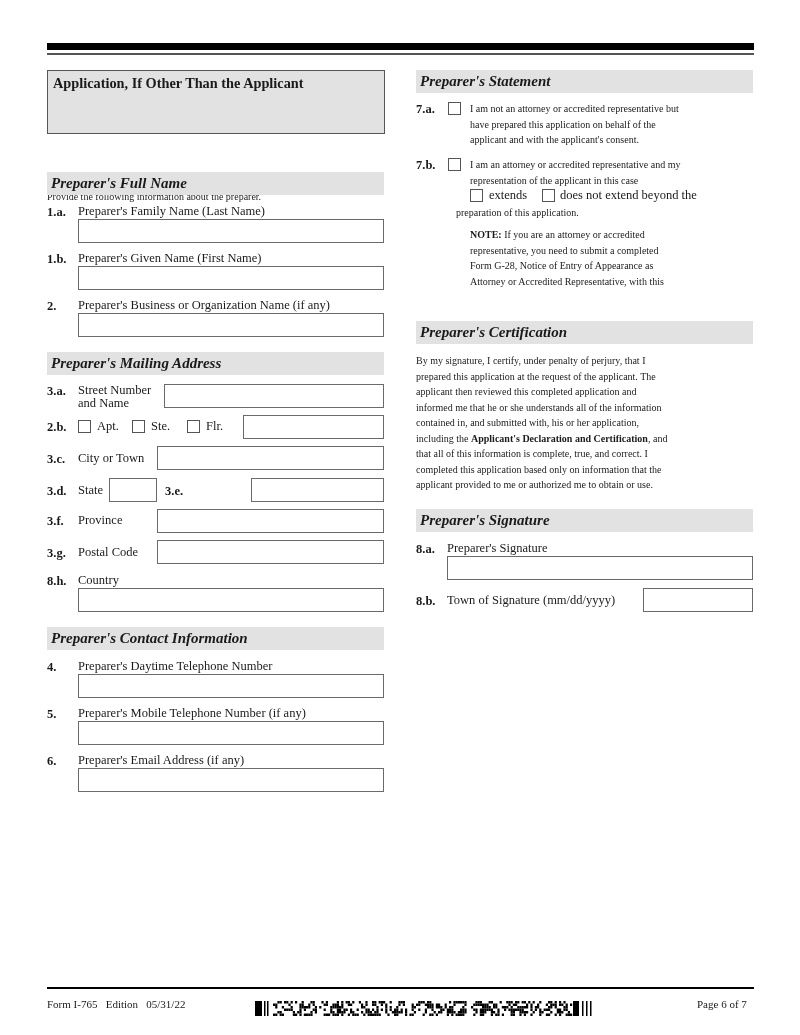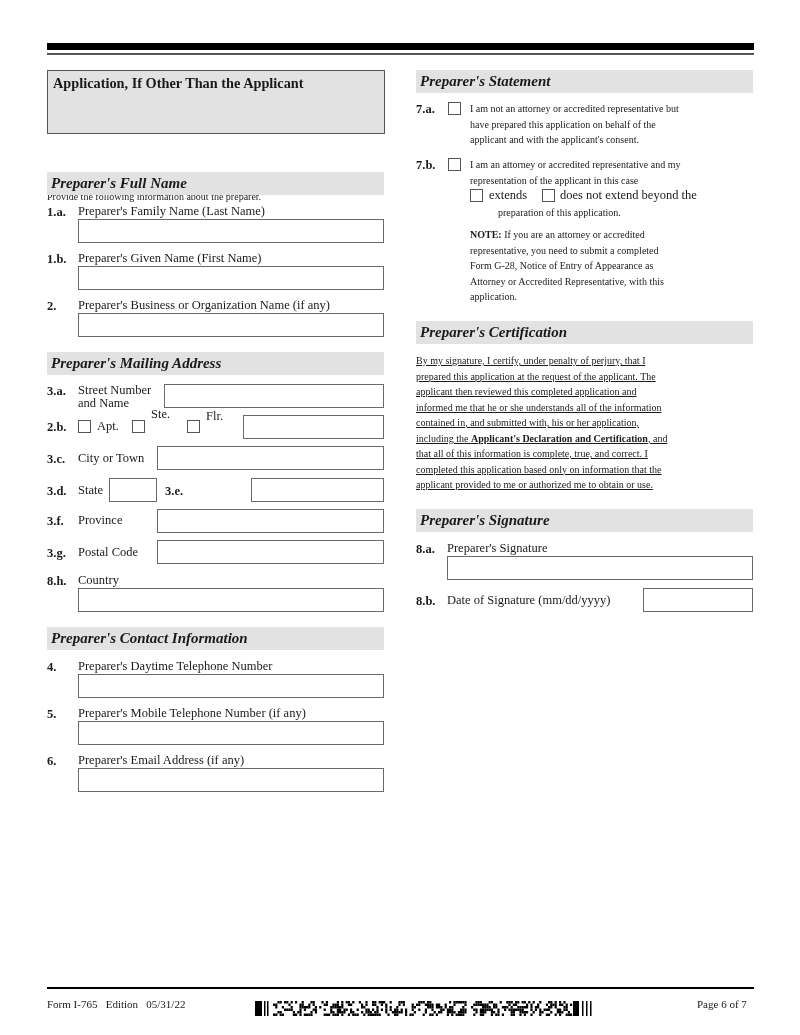--- a/index.html
+++ b/index.html
@@ -63,23 +63,23 @@
 <div class="lbl" style="left:78px;top:384px;">
   <div>Street Number</div>
   <div>and Name</div>
 </div>
 <input class="field" style="left: 164px; top: 384px; width: 220px;" value="">
 
 <div class="num" style="left:47px;top:420px;">2.b.</div>
 <div class="chk" style="left:78px;top:420px;"></div>
 <div class="lbl" style="left:97px;top:420px;">Apt.</div>
 <div class="chk" style="left:132px;top:420px;"></div>
-<div class="lbl" style="left:151px;top:408px;">Ste.</div>
+<div class="lbl" style="left:151px;top:420px;">Ste.</div>
 <div class="chk" style="left:187px;top:420px;"></div>
-<div class="lbl" style="left:206px;top:410px;">Flr.</div>
+<div class="lbl" style="left:206px;top:420px;">Flr.</div>
 <input class="field" style="left: 243px; top: 415px; width: 141px;" value="">
 
 <div class="num" style="left:47px;top:452px;">3.c.</div>
 <div class="lbl" style="left:78px;top:452px;">City or Town</div>
 <input class="field" style="left: 157px; top: 446px; width: 227px;" value="">
 
 <div class="num" style="left:47px;top:484px;">3.d.</div>
 <div class="lbl" style="left:78px;top:484px;">State</div>
 <input class="field" style="left: 109px; top: 478px; width: 48px;" value="">
 <div class="num" style="left:165px;top:484px;">3.e.</div>
@@ -125,52 +125,51 @@
 <div class="num" style="left:416px;top:158px;">7.b.</div>
 <div class="chk" style="left:448px;top:158px;"></div>
 <div class="para" style="left:470px;top:157px;">
   <div>I am an attorney or accredited representative and my</div>
   <div>representation of the applicant in this case</div>
 </div>
 <div class="chk" style="left:470px;top:189px;"></div>
 <div class="lbl" style="left:489px;top:189px;">extends</div>
 <div class="chk" style="left:542px;top:189px;"></div>
 <div class="lbl" style="left:560px;top:189px;text-align:right;">does not extend beyond the</div>
-<div class="para" style="left:498px;top:205px;">preparation of this application.</div>
+<div class="para" style="left:456px;top:205px;">preparation of this application.</div>
 
 <div class="para" style="left:470px;top:227px;">
   <div><b>NOTE:</b><span> If you are an attorney or accredited</span></div>
   <div>representative, you need to submit a completed</div>
   <div>Form G-28, Notice of Entry of Appearance as</div>
   <div>Attorney or Accredited Representative, with this</div>
-  <div>application.</div>
 </div>
 
 <div class="section-header" style="left:416px;top:321px;width:337px;">Preparer's Certification</div>
 
-<div class="para" style="left:416px;top:353px;text-decoration:underline;">
+<div class="para" style="left:416px;top:353px;">
   <div>By my signature, I certify, under penalty of perjury, that I</div>
   <div>prepared this application at the request of the applicant.  The</div>
   <div>applicant then reviewed this completed application and</div>
   <div>informed me that he or she understands all of the information</div>
   <div>contained in, and submitted with, his or her application,</div>
   <div><span>including the </span><b>Applicant's Declaration and Certification</b><span>, and</span></div>
   <div>that all of this information is complete, true, and correct.  I</div>
   <div>completed this application based only on information that the</div>
   <div>applicant provided to me or authorized me to obtain or use.</div>
 </div>
 
 <div class="section-header" style="left:416px;top:509px;width:337px;">Preparer's Signature</div>
 
 <div class="num" style="left:416px;top:542px;">8.a.</div>
 <div class="lbl" style="left:447px;top:542px;">Preparer's Signature</div>
 <input class="field" style="left: 447px; top: 556px; width: 306px;" value="">
 
 <div class="num" style="left:416px;top:594px;">8.b.</div>
-<div class="lbl" style="left:447px;top:594px;">Date of Signature (mm/dd/yyyy)</div>
+<div class="lbl" style="left:447px;top:594px;">Town of Signature (mm/dd/yyyy)</div>
 <input class="field" style="left: 643px; top: 588px; width: 110px;" value="">
 
 <div class="footer-line"></div>
 <div class="lbl" style="left:47px;top:998px;font-size:11px;white-space:pre;">Form I-765   Edition   05/31/22</div>
 <svg class="barcode" id="barcode" viewBox="0 0 345 15">
     <rect x="0" y="0" width="7" height="15" fill="#000"></rect>
     <rect x="9" y="0" width="1.5" height="15" fill="#000"></rect>
     <rect x="12" y="0" width="1.5" height="15" fill="#000"></rect>
     <rect x="18" y="2.5" width="2.2" height="2.5" fill="#000"></rect>
     <rect x="18" y="12.5" width="2.2" height="2.5" fill="#000"></rect>

